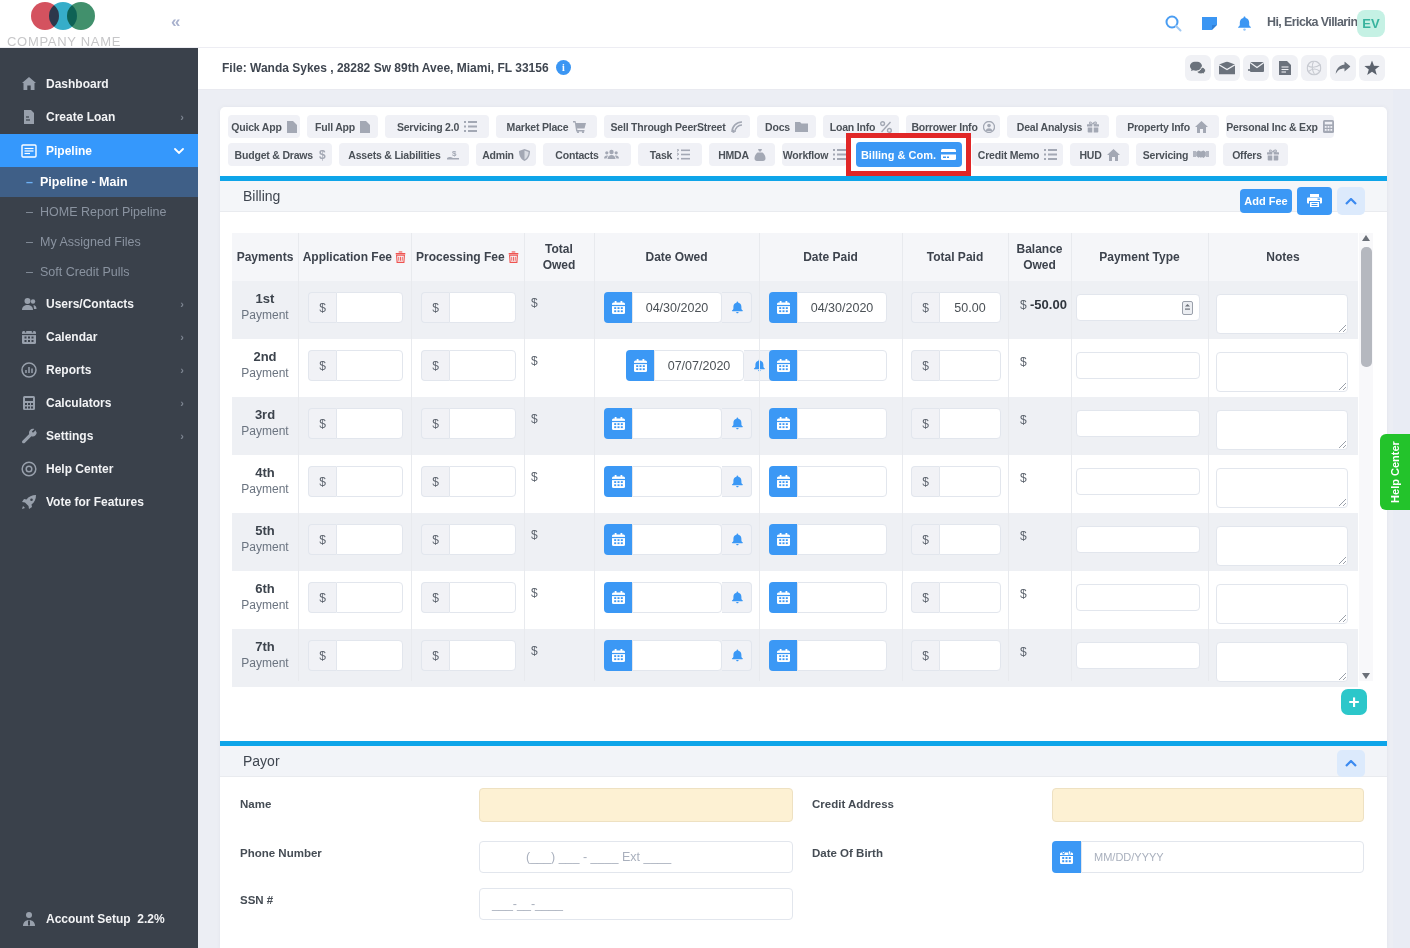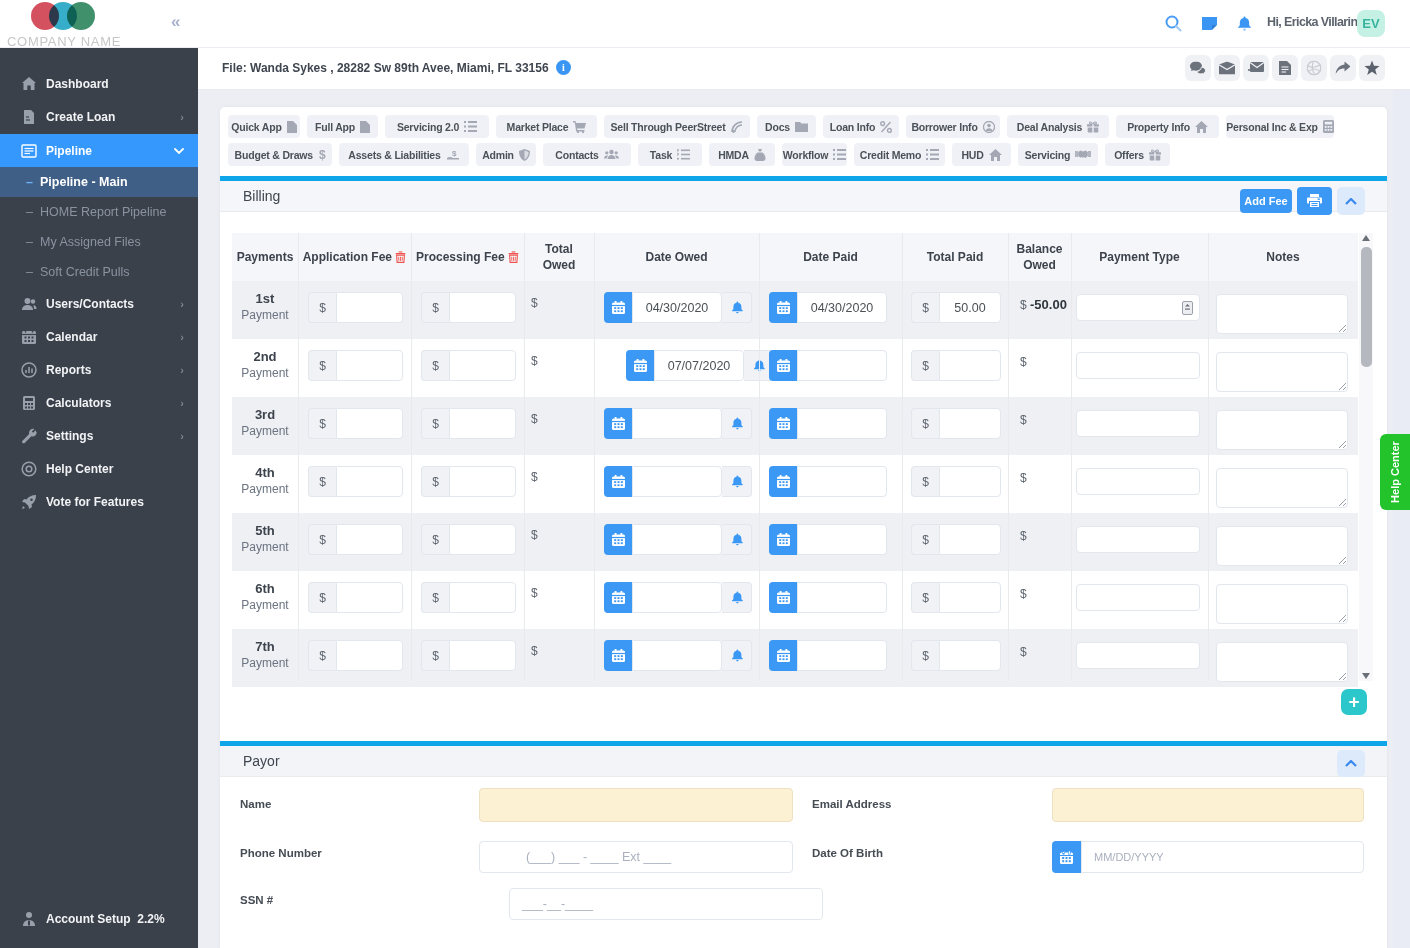--- a/index.html
+++ b/index.html
@@ -396,20 +396,28 @@
       <div class="tab" style="width:65px;">Workflow<svg width="13" height="11" viewBox="0 0 13 11">
             <g fill="currentColor">
               <rect x="0" y="0" width="2" height="2"></rect>
               <rect x="4" y="0" width="9" height="2"></rect>
               <rect x="0" y="4.5" width="2" height="2"></rect>
               <rect x="4" y="4.5" width="9" height="2"></rect>
               <rect x="0" y="9" width="2" height="2"></rect>
               <rect x="4" y="9" width="9" height="2"></rect>
             </g>
           </svg></div>
+      <div class="tab-active-wrap">
+          <div class="tab-active">Billing &amp; Com.<svg width="15" height="11" viewBox="0 0 15 11">
+              <rect x="0" y="0" width="15" height="11" rx="1.5" fill="#fff"></rect>
+              <rect x="0" y="3" width="15" height="2.5" fill="#3b98f5"></rect>
+              <rect x="2" y="7.5" width="3" height="1.5" fill="#3b98f5"></rect>
+              <rect x="6" y="7.5" width="2" height="1.5" fill="#3b98f5"></rect>
+            </svg></div>
+        </div>
       <div class="tab" style="width:91px;">Credit Memo<svg width="13" height="11" viewBox="0 0 13 11">
             <g fill="currentColor">
               <rect x="0" y="0" width="2" height="2"></rect>
               <rect x="4" y="0" width="9" height="2"></rect>
               <rect x="0" y="4.5" width="2" height="2"></rect>
               <rect x="4" y="4.5" width="9" height="2"></rect>
               <rect x="0" y="9" width="2" height="2"></rect>
               <rect x="4" y="9" width="9" height="2"></rect>
             </g>
           </svg></div>
@@ -1003,21 +1011,21 @@
       <div class="bt">Payor</div>
       <div class="btn-light" style="left:1117px; top:4px; width:28px; height:27px;">
           <svg width="12" height="7" viewBox="0 0 12 7">
             <path d="M1 6 L6 1 L11 6" fill="none" stroke="#3b8af0" stroke-width="2.2"></path>
           </svg>
         </div>
     </div>
 
     <div class="plabel" style="left:20px; top:691px;">Name</div>
     <div class="cream" style="left:259px; top:681px; width:314px;"></div>
-    <div class="plabel" style="left:592px; top:691px;">Email Address</div>
+    <div class="plabel" style="left:592px; top:691px;">Credit Address</div>
     <div class="cream" style="left:832px; top:681px; width:312px;"></div>
     <div class="plabel" style="left:20px; top:740px;">Phone Number</div>
     <div class="winput" style="left:259px; top:734px; width:314px;padding-left:46px;">(___) ___ - ____ Ext ____</div>
     <div class="plabel" style="left:592px; top:740px;">Date Of Birth</div>
     <div class="abs" style="left:832px; top:734px; display:flex; height:32px;">
       <div class="cal" style="width:29px; border-radius:4px 0 0 4px;">
           <svg width="13" height="13" viewBox="0 0 13 13">
             <rect x="0" y="1.5" width="13" height="11.5" rx="1.5" fill="#fff"></rect>
             <rect x="2.7" y="0" width="1.8" height="3.2" fill="#fff" stroke="#3b98f5" stroke-width="0.6"></rect>
             <rect x="8.5" y="0" width="1.8" height="3.2" fill="#fff" stroke="#3b98f5" stroke-width="0.6"></rect>
@@ -1028,21 +1036,21 @@
               <rect x="8.8" y="6" width="2" height="2"></rect>
               <rect x="2.2" y="9.2" width="2" height="2"></rect>
               <rect x="5.5" y="9.2" width="2" height="2"></rect>
               <rect x="8.8" y="9.2" width="2" height="2"></rect>
             </g>
           </svg>
         </div>
       <div class="inp" style="width:283px; border-radius:0 4px 4px 0; font-size:11px; color:#a9b0bd; padding-left:12px;">MM/DD/YYYY</div>
     </div>
     <div class="plabel" style="left:20px; top:787px;">SSN #</div>
-    <div class="winput" style="left:259px; top:781px; width:314px;margin-left:30px;">___-__-____</div>
+    <div class="winput" style="left:259px; top:781px; width:314px;">___-__-____</div>
   </div>
 
   <div class="abs" style="left:1393px; top:90px; width:17px; height:858px; background:#e9ecf4;"></div>
 
   <div class="abs" style="left:1380px; top:434px; width:30px; height:76px; background:#23c32b; border-radius:6px 0 0 6px; z-index:9;">
     <div style="position:absolute; left:50%; top:50%; transform:translate(-50%,-50%) rotate(-90deg); color:#fff; font-size:11px; font-weight:bold; white-space:nowrap;">Help Center</div>
   </div>
 </div>
 
 </body></html>

